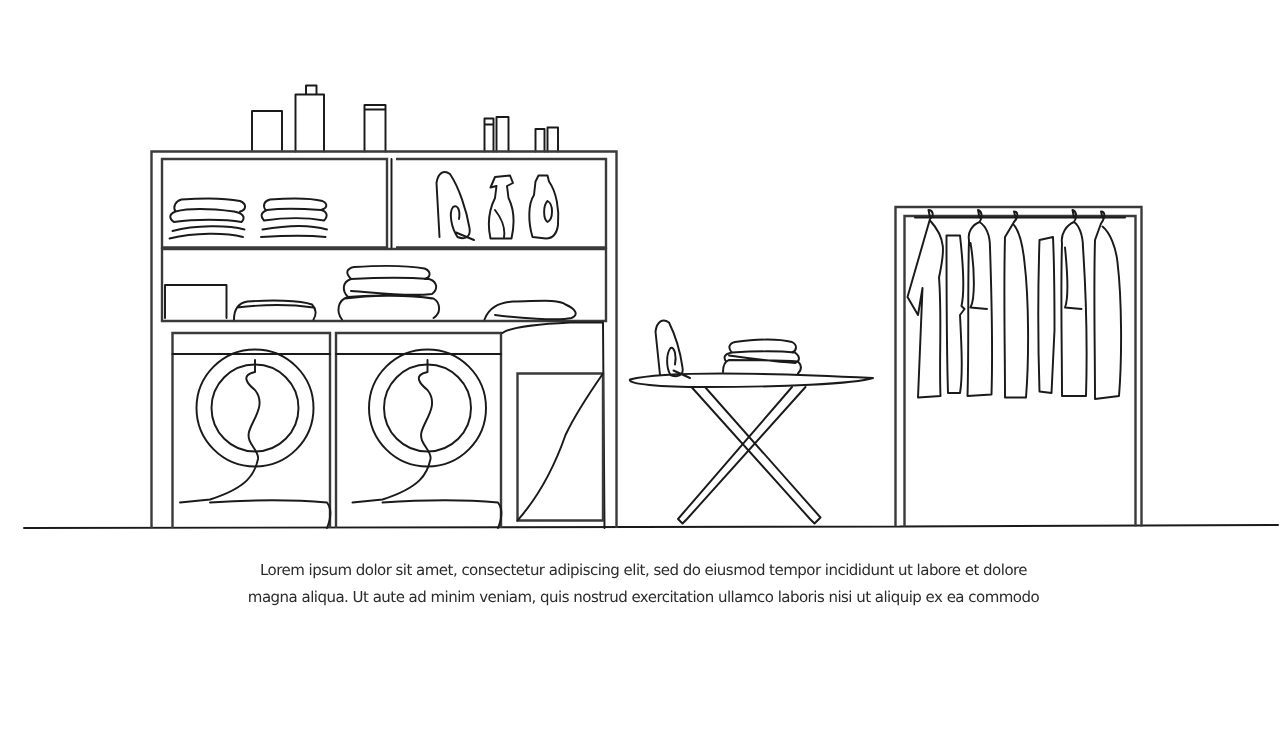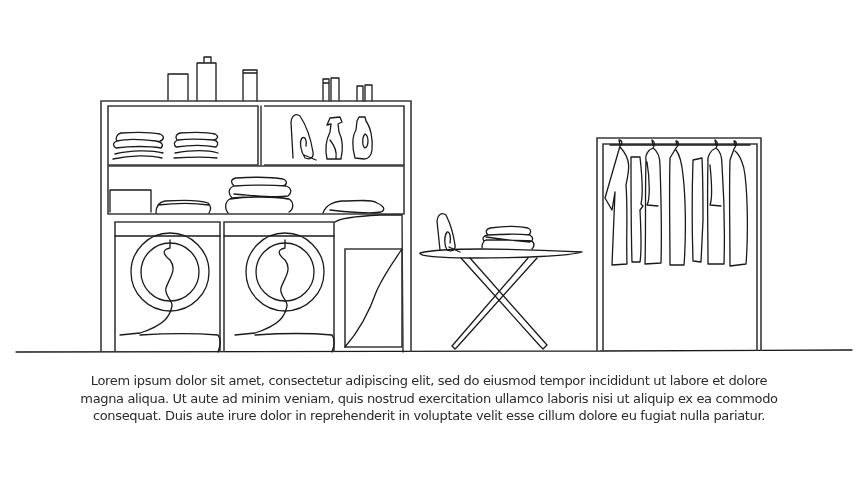--- a/index.html
+++ b/index.html
@@ -3,21 +3,21 @@
   <meta charset="utf-8">
   <style>
     html, body { margin: 0; padding: 0; background: #ffffff; }
     body { width: 858px; height: 500px; position: relative; overflow: hidden; font-family: "Liberation Sans", sans-serif; }
     #illustration { position: absolute; left: 0; top: 0; width: 858px; height: 360px; }
     #illustration svg { display: block; }
     .ln { fill: none; stroke: #1a1a1a; stroke-width: 1.3; stroke-linecap: round; stroke-linejoin: round; }
     .ln2 { fill: none; stroke: #3a3a3a; stroke-width: 1.6; }
     .caption {
       position: absolute; left: 60px; width: 738px; top: 372px;
-      text-align: center; color: #2b2b2b; font-size: 13px; line-height: 17.5px;
+      text-align: center; color: #2b2b2b; font-size: 10px; line-height: 17.5px;
       font-family: "DejaVu Sans", sans-serif; letter-spacing: -0.35px;
     }
     .caption span { display: block; }
   </style>
 </head>
 <body>
 
 <div id="illustration">
   <svg width="858" height="360" viewBox="0 0 858 360" xmlns="http://www.w3.org/2000/svg">
 
@@ -110,14 +110,13 @@
       <path class="ln" d="M716 145 L715 140 C718 141 718 145 716 148 C711 150 707 156 708 162 C707 195 708 230 708 264 L724 264 C725 230 724 195 722 165 C722 156 719 150 716 148 M710 165 C712 185 712 200 710 205 L721 206"></path>
       <path class="ln" d="M735 145 L734 141 C737 141 737 145 734 149 L730 160 C729 195 730 230 730 266 L746 264 C748 240 748 200 745 175 C744 165 740 155 735 151"></path>
       <path class="ln" d="M610 145 L750 145"></path>
     </g>
   </svg>
 </div>
 
 <div class="caption">
   <span>Lorem ipsum dolor sit amet, consectetur adipiscing elit, sed do eiusmod tempor incididunt ut labore et dolore</span>
   <span>magna aliqua. Ut aute ad minim veniam, quis nostrud exercitation ullamco laboris nisi ut aliquip ex ea commodo</span>
-  <span>consequat. Duis aute irure dolor in reprehenderit in voluptate velit esse cillum dolore eu fugiat nulla pariatur.</span>
 </div>
 
 </body></html>

